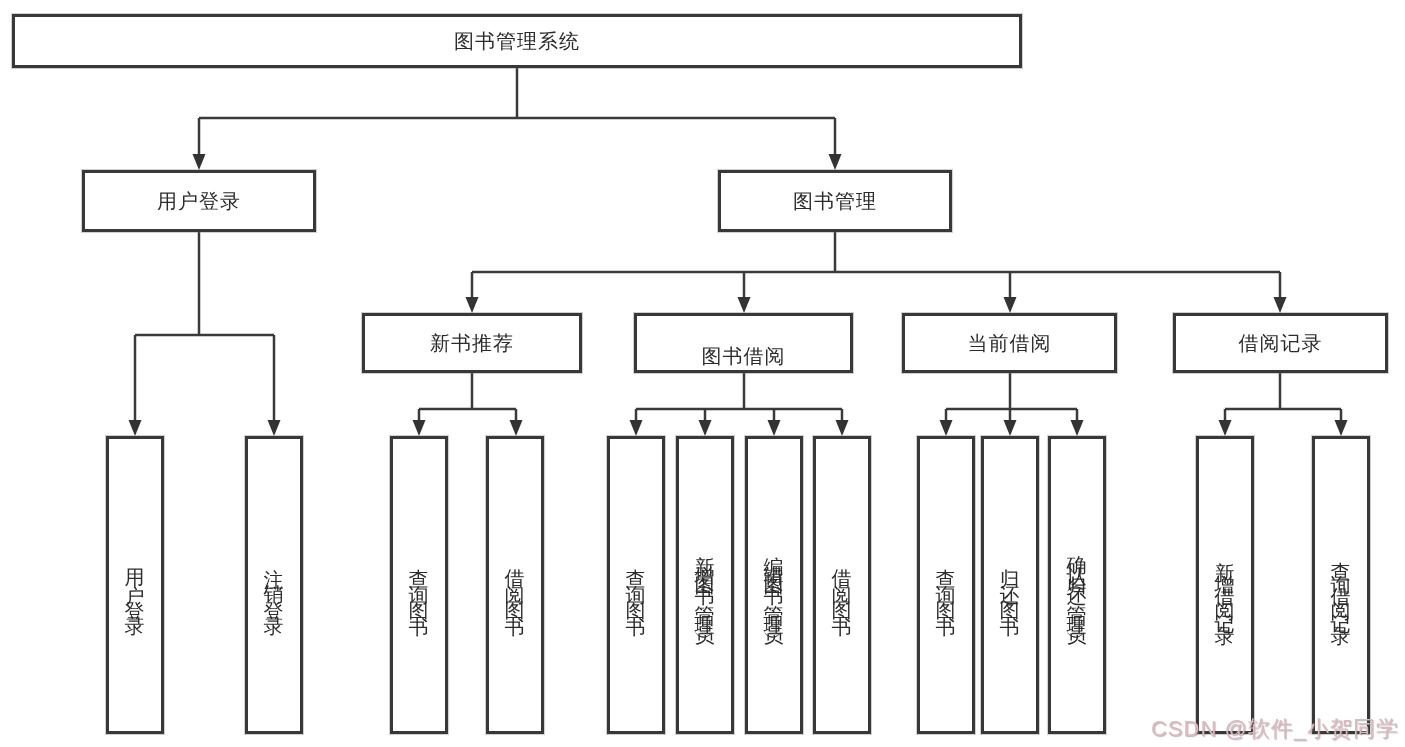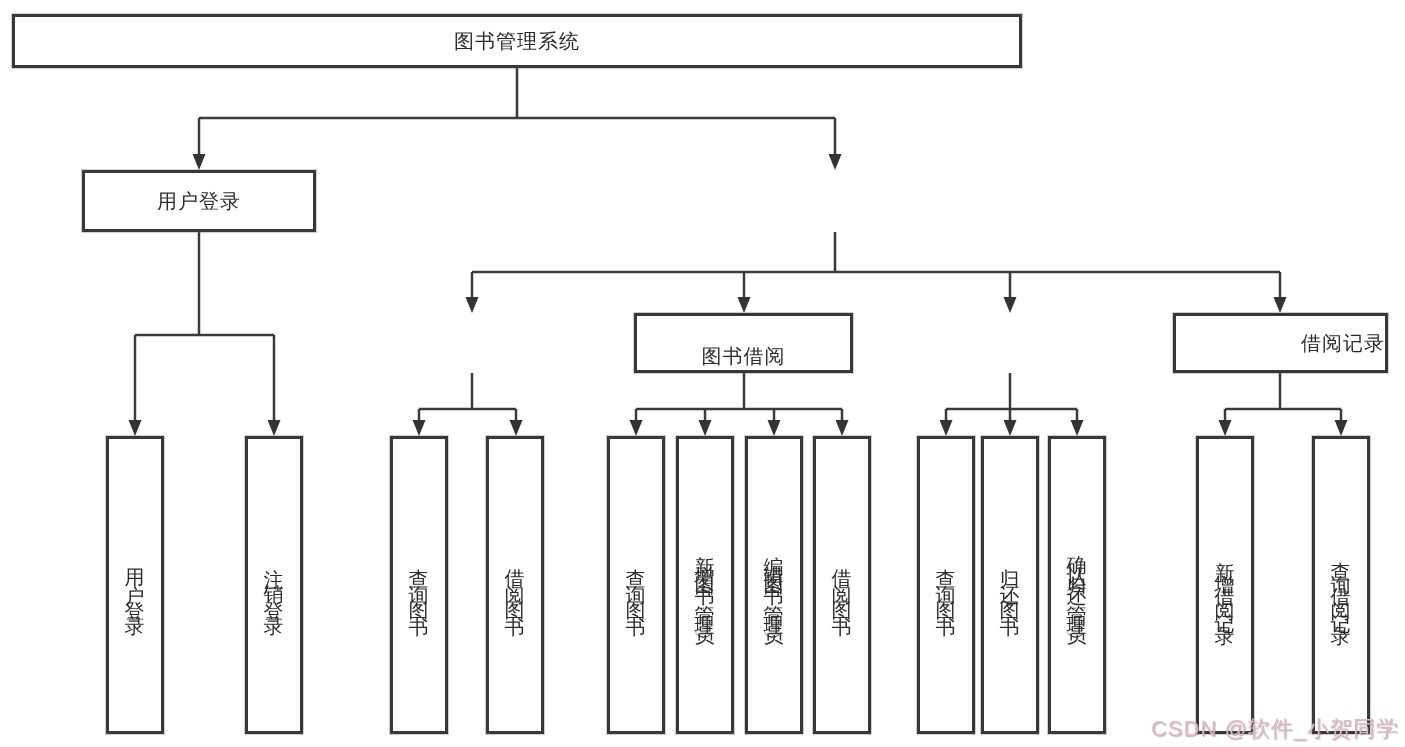--- a/index.html
+++ b/index.html
@@ -35,21 +35,21 @@
   .n-root{left:12px;top:14px;width:1010px;height:54px;}
   
   .n-l2{top:170px;height:62px;width:234px;}
   .n-login{left:82px;}
   .n-bookmgmt{left:718px;}
   
   .n-l3{top:313px;height:60px;}
   .n-newbook{left:362px;width:220px;}
   .n-borrow{left:634px;width:219px;align-items:flex-end;}
   .n-current{left:902px;width:215px;}
-  .n-record{left:1173px;width:215px;justify-content:flex-end;}
+  .n-record{left:1173px;width:215px;}
   
   .leaf{top:436px;height:298px;width:58px;}
   .lf0{left:106px;} .lf1{left:245px;}
   .lf2{left:390px;} .lf3{left:486px;}
   .lf4{left:607px;} .lf5{left:676px;} .lf6{left:745px;} .lf7{left:813px;}
   .lf8{left:917px;} .lf9{left:981px;} .lf10{left:1048px;}
   .lf11{left:1196px;} .lf12{left:1312px;}
   #watermark{
     position:absolute;
     right:6px;bottom:3px;
@@ -140,24 +140,33 @@
     </g>
   </svg>
 
   <div class="node h n-root">
     <span>图书管理系统</span>
   </div>
 
   <div class="node h n-l2 n-login">
     <span>用户登录</span>
   </div>
-
+  <div class="node h n-l2 n-bookmgmt">
+    <span>图书管理</span>
+  </div>
+
+  <div class="node h n-l3 n-newbook">
+    <span>新书推荐</span>
+  </div>
   <div class="node h n-l3 n-borrow">
     <span>图书借阅</span>
   </div>
+  <div class="node h n-l3 n-current">
+    <span>当前借阅</span>
+  </div>
   <div class="node h n-l3 n-record">
     <span>借阅记录</span>
   </div>
 
   <div class="node v leaf v-short lf0">
     <span>用户登录</span>
   </div>
   <div class="node v leaf v-short lf1">
     <span>注销登录</span>
   </div>

